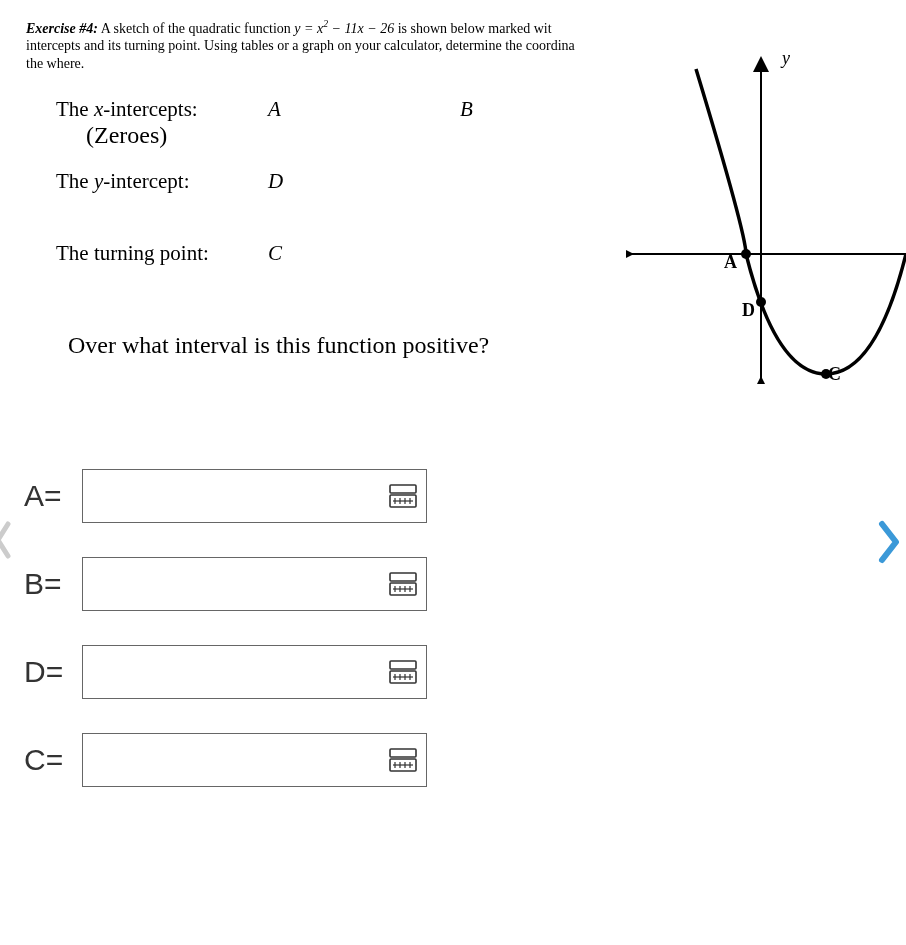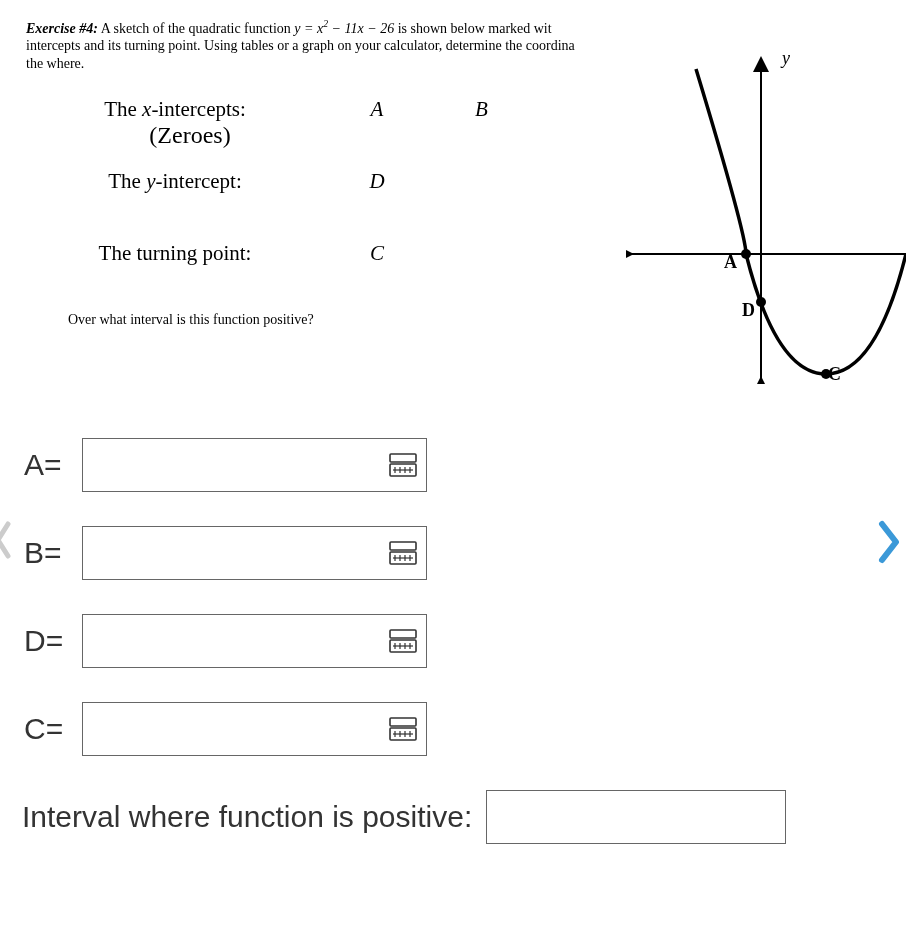--- a/index.html
+++ b/index.html
@@ -25,34 +25,34 @@
   .prompt-block .bold-it { font-weight: bold; font-style: italic; }
   .prompt-block .formula { font-style: italic; }
   sup { font-size: 0.7em; }
 
   .mid-wrap {
     position: relative;
     margin-top: 22px;
   }
 
   .def-table {
-    margin-left: 42px;
+    margin-left: 27px;
     font-size: 21px;
-    text-align: center;
   }
   .def-table td { vertical-align: top; }
   .def-table .col-label { width: 210px; }
   .def-table .col-a { width: 190px; font-style: italic; }
   .def-table .col-b { font-style: italic; }
   .def-table tr.row { height: 70px; }
   .def-table .zeroes { font-size: 24px; padding-left: 30px; }
 
   .positiveq {
     margin-left: 42px;
-    font-size: 14px;
+    margin-top: 20px;
+    font-size: 24px;
   }
 
   
   .graph {
     position: absolute;
     right: -10px;
     top: -40px;
     width: 290px;
     height: 330px;
   }
@@ -282,24 +282,20 @@
           <rect x="1" y="11" width="26" height="12" rx="1" fill="none" stroke="#333" stroke-width="1.6"></rect>
           <line x1="6" y1="14" x2="6" y2="20" stroke="#333" stroke-width="1.2"></line>
           <line x1="11" y1="14" x2="11" y2="20" stroke="#333" stroke-width="1.2"></line>
           <line x1="16" y1="14" x2="16" y2="20" stroke="#333" stroke-width="1.2"></line>
           <line x1="21" y1="14" x2="21" y2="20" stroke="#333" stroke-width="1.2"></line>
           <line x1="4" y1="17" x2="24" y2="17" stroke="#333" stroke-width="1.2"></line>
         </svg>
       </div>
     </div>
 
-    <div class="interval-row">
-      <span>Interval where function is positive:</span>
-      <input class="int-input" value="" style="">
-    </div>
 
   </div>
 
 </div>
 
 <div class="nav-prev">
   <svg width="18" height="40" viewBox="0 0 18 40">
     <polyline points="14,4 4,20 14,36" fill="none" stroke="#ccc" stroke-width="5" stroke-linecap="round" stroke-linejoin="round"></polyline>
   </svg>
 </div>

